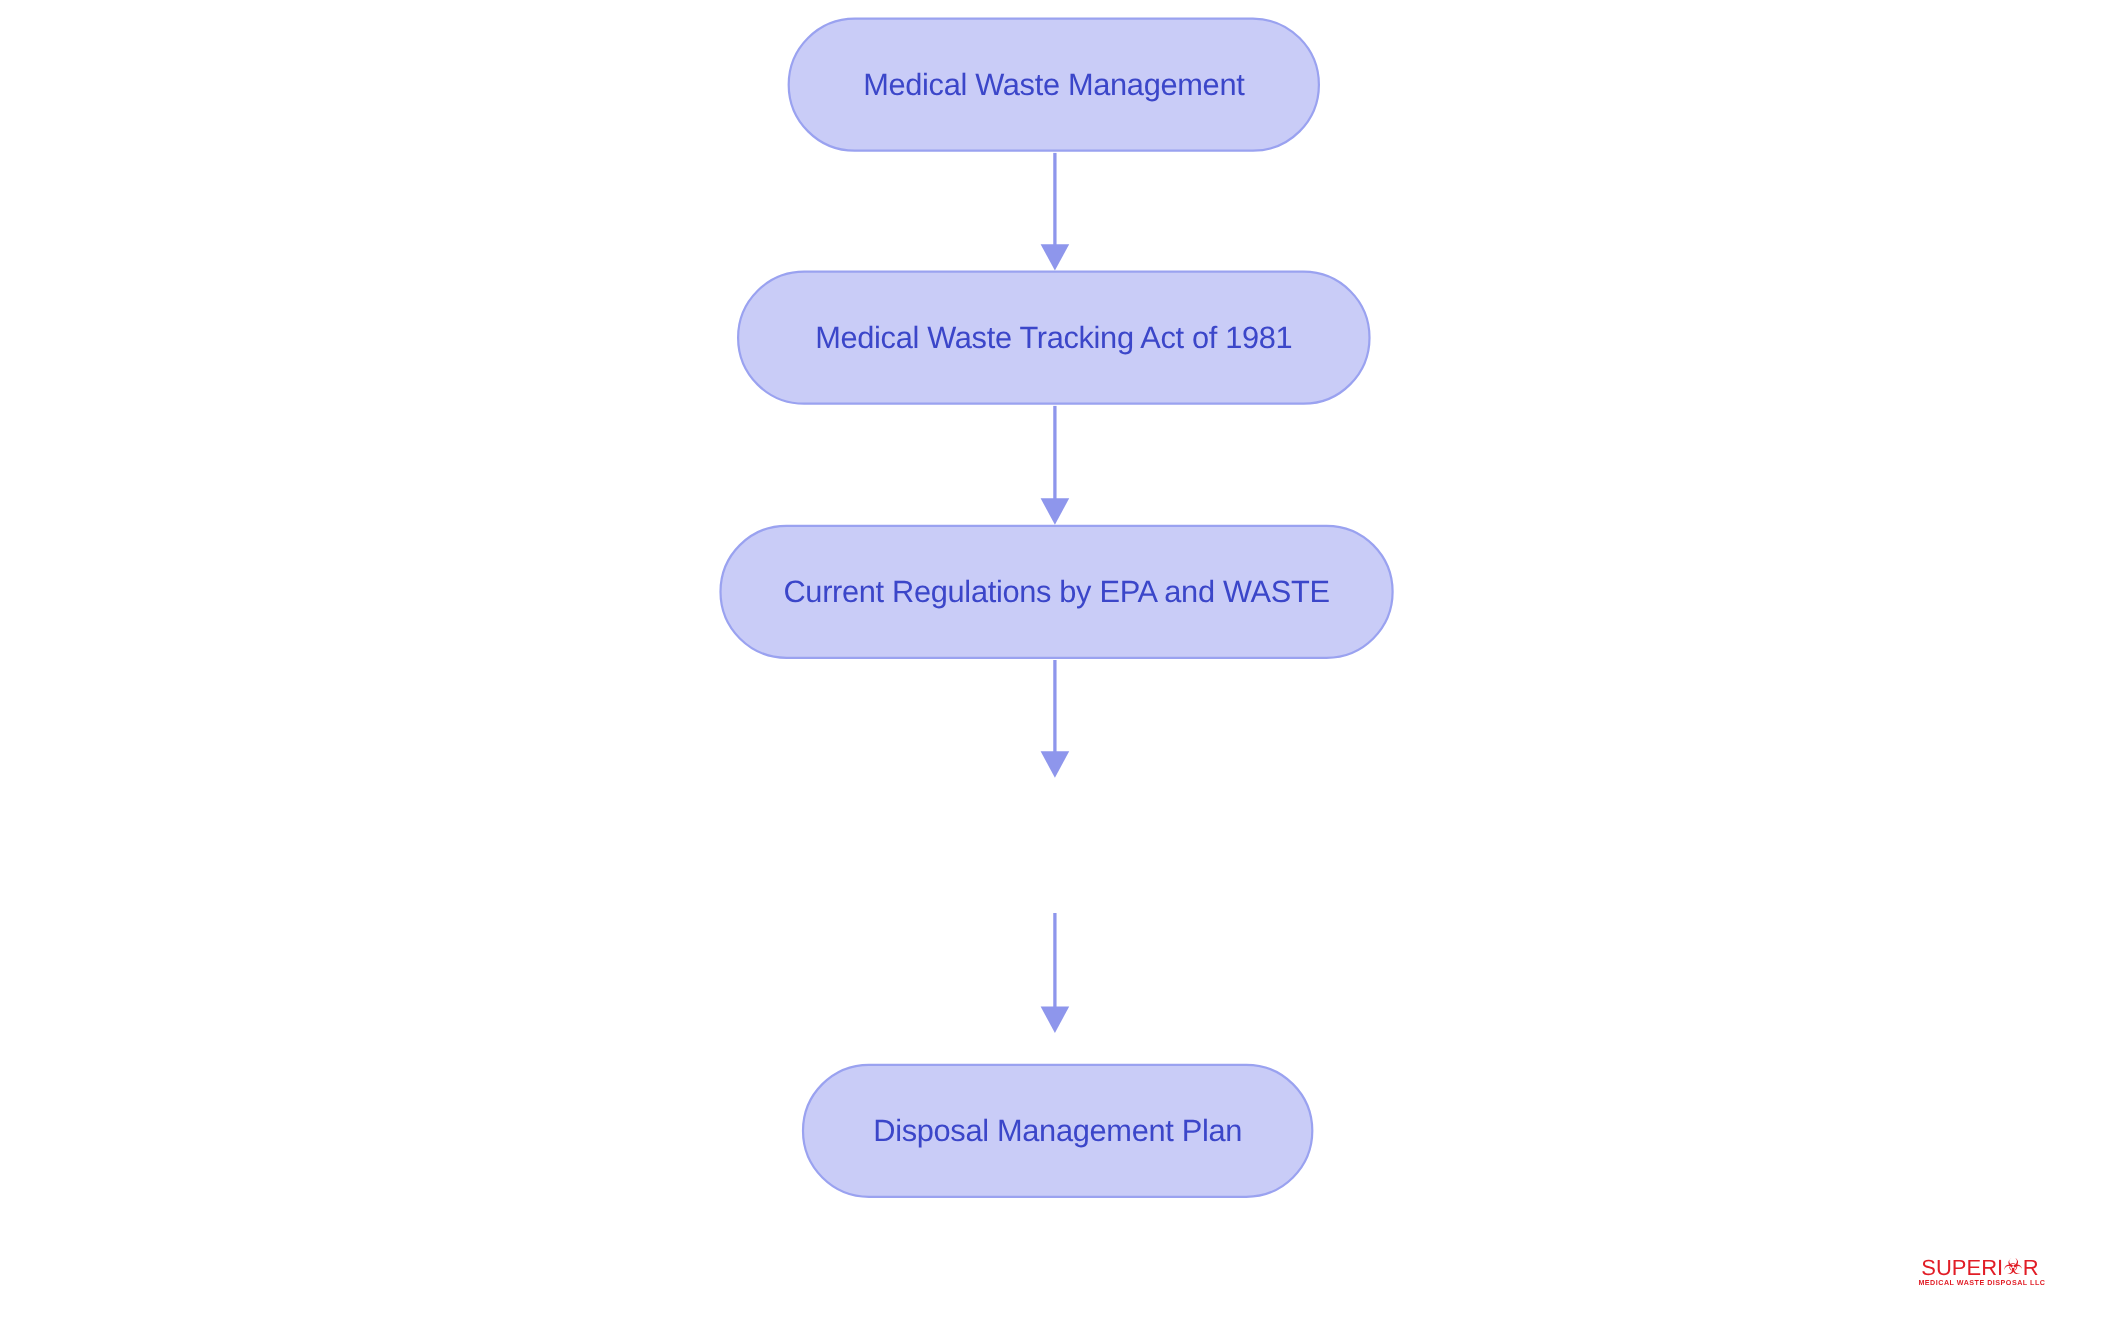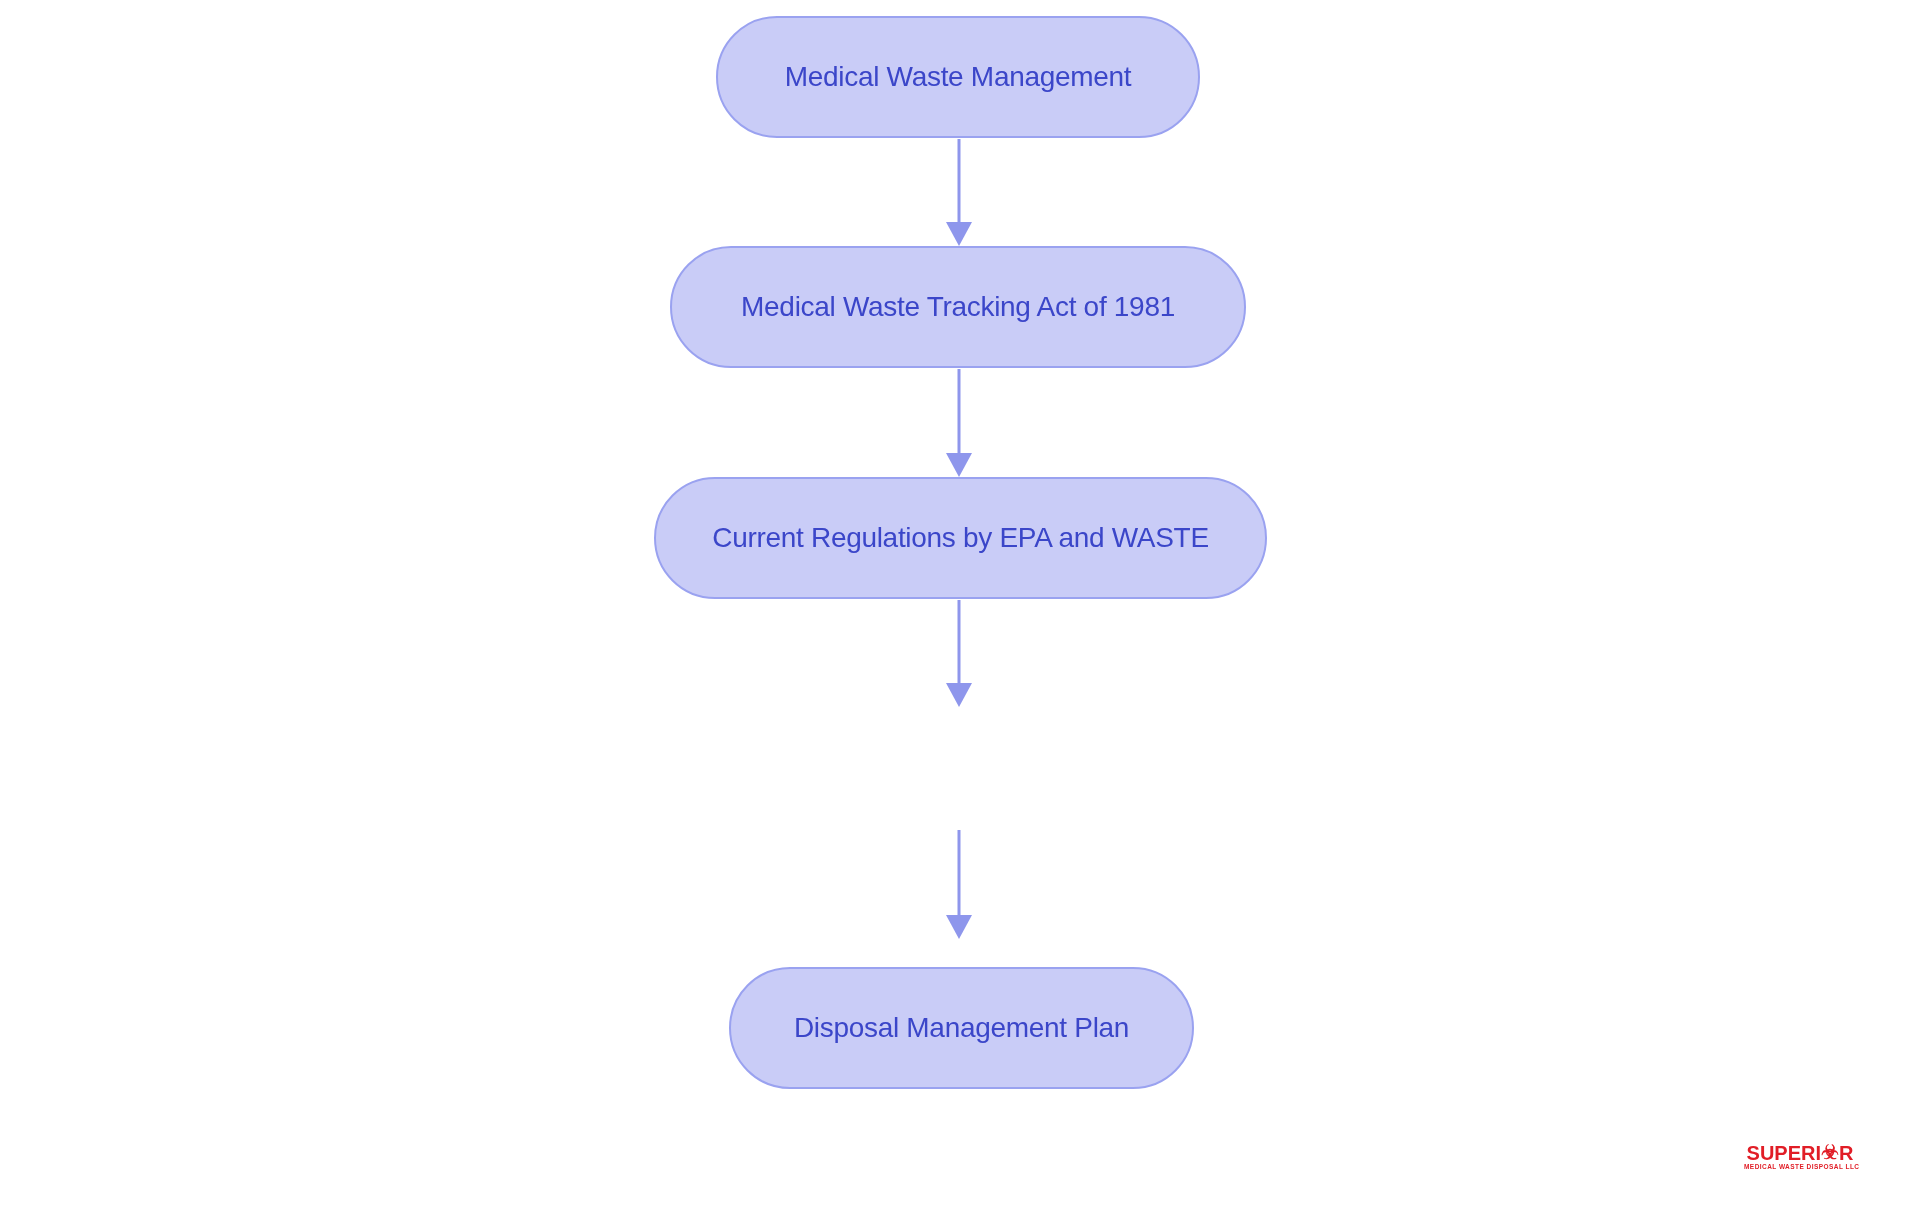--- a/index.html
+++ b/index.html
@@ -64,21 +64,21 @@
   .watermark{
     position:absolute;
     left:1744px;
     top:1143px;
     width:112px;
     text-align:center;
     color:var(--wm);
     line-height:1;
   }
   .wm-brand{
-    font-weight:bold;
+    font-weight:normal;
     font-size:20px;
     letter-spacing:0px;
     display:flex;
     align-items:center;
     justify-content:center;
   }
   .wm-bio{
     font-size:20px;
     line-height:1;
     display:inline-block;

